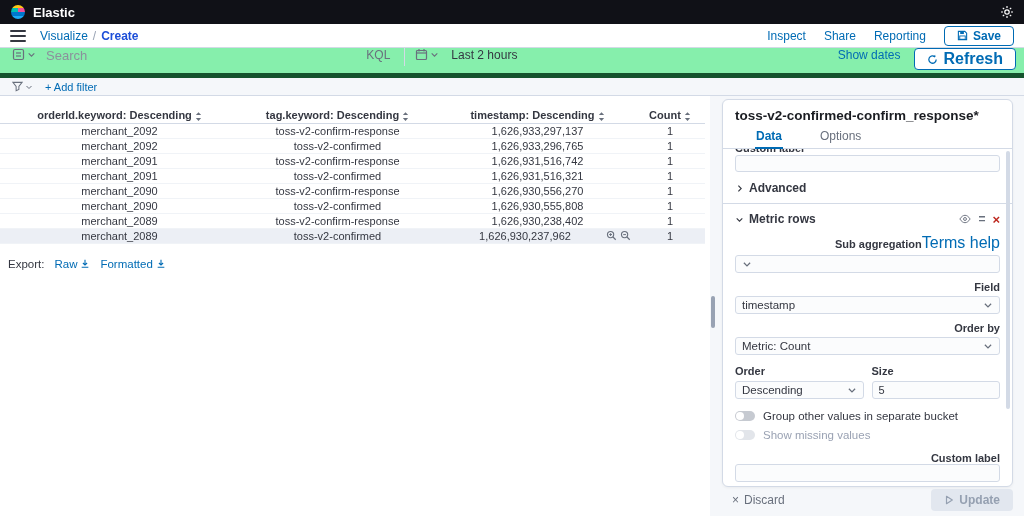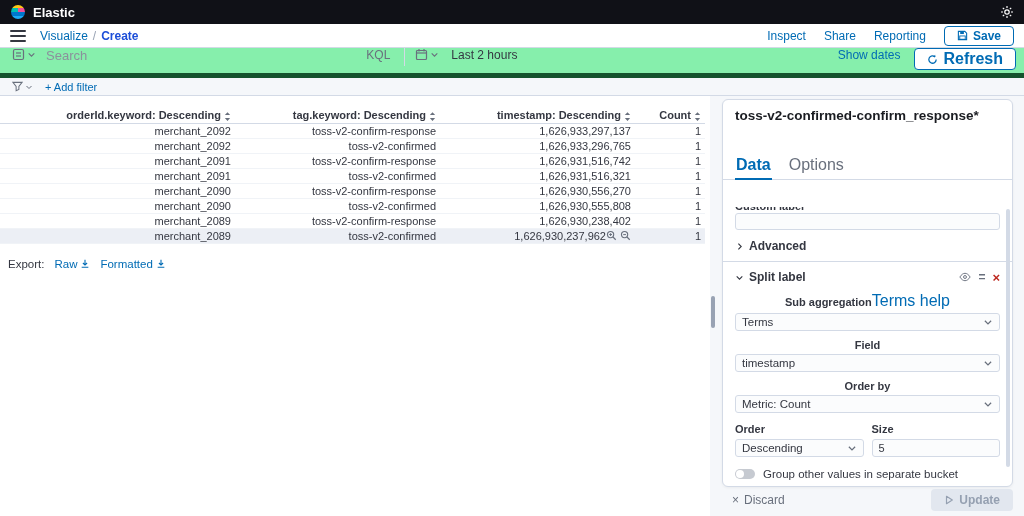--- a/index.html
+++ b/index.html
@@ -53,62 +53,62 @@
 
   
   .filterbar { height:18px; background:#F5F7FA; border-bottom:1px solid #D3DAE6; display:flex; align-items:center; padding:0 8px; flex:0 0 auto; }
   .add-filter { color:#006BB4; font-size:11px; margin-left:8px; cursor:pointer; }
 
   
   .main { flex:1; display:flex; min-height:0; }
   .content { width:710px; background:#fff; padding:12px 0 0 0; position:relative; }
 
   table.results { border-collapse:collapse; table-layout:fixed; width:705px; font-size:11px; }
-  table.results th, table.results td { text-align:right; height:15px; padding:0 4px; white-space:nowrap; overflow:hidden; }
+  table.results th, table.results td { text-align:center; height:15px; padding:0 4px; white-space:nowrap; overflow:hidden; }
   table.results th { font-weight:bold; color:#343741; border-bottom:1px solid #D3DAE6; cursor:pointer; }
   table.results td { border-bottom:1px solid #F0F3F7; color:#343741; cursor:pointer; }
   table.results col.c1 { width:235px; } table.results col.c2 { width:205px; }
   table.results col.c3 { width:195px; } table.results col.c4 { width:70px; }
   table.results th:first-child, table.results td:first-child { padding-left:8px; }
   tr.hl td { background:#ECEFF5; }
   .sort-ico { color:#69707D; margin-left:3px; vertical-align:middle; }
   .cell-actions { float:right; display:inline-flex; gap:3px; align-items:center; color:#69707D; }
 
   .export-row { margin:14px 0 0 8px; font-size:11.5px; display:flex; align-items:center; gap:10px; }
   .export-link { color:#006BB4; display:inline-flex; align-items:center; gap:3px; cursor:pointer; }
 
   .main-scrollbar { width:6px; background:#F5F7FA; position:relative; }
   .main-scrollbar .thumb { position:absolute; left:1px; width:4px; top:200px; height:32px; background:#98A2B3; border-radius:2px; }
 
   
   .sidebar { width:308px; background:#F5F7FA; display:flex; flex-direction:column; }
   .card {
     margin:3px 11px 0 6px; background:#fff; border:1px solid #D3DAE6; border-radius:6px;
-    height:388px; display:flex; flex-direction:column; box-shadow:0 1px 3px rgba(0,0,0,0.05); overflow:hidden;gap:27px;
+    height:388px; display:flex; flex-direction:column; box-shadow:0 1px 3px rgba(0,0,0,0.05); overflow:hidden;
   }
   .card-title { font-size:13.5px; font-weight:bold; color:#1a1c21; padding:8px 12px 4px; white-space:nowrap; overflow:hidden; }
   .tabs { display:flex; gap:16px; padding:0 12px; border-bottom:1px solid #D3DAE6; }
-  .tab { font-size:16px; padding:2px 1px 4px; cursor:pointer; color:#69707D; }
+  .tab { font-size:12px; padding:2px 1px 4px; cursor:pointer; color:#69707D;margin-left:20px; }
   .tab.active { color:#006BB4; font-weight:bold; border-bottom:2px solid #006BB4; margin-bottom:-1px; }
   .card-scroll { flex:1; position:relative; padding:0 12px; overflow:hidden; }
 
   .clipped-label { height:6px; overflow:hidden; }
   .clipped-label span { display:block; font-size:11px; font-weight:bold; margin-top:-7px; }
   .fld-input {
     width:100%; height:17px; border:1px solid #D3DAE6; border-radius:3px; background:#fbfcfd;
     font-size:11px; padding:0 6px; outline:none; font-family:"Liberation Sans", sans-serif; color:#343741;
   }
   .accordion { display:flex; align-items:center; gap:5px; font-size:12px; font-weight:bold; color:#343741; margin-top:9px; cursor:pointer; }
   .divider { height:1px; background:#D3DAE6; margin:8px -12px 0; }
   .agg-header { display:flex; align-items:center; gap:5px; margin-top:8px; }
   .agg-header .hd { font-size:12px; font-weight:bold; flex:1; }
   .agg-icons { display:flex; align-items:center; gap:7px; }
   .drag-ico { color:#69707D; font-weight:bold; font-size:12px; cursor:grab; }
   .remove-ico { color:#BD271E; font-weight:bold; font-size:13px; line-height:1; cursor:pointer; }
-  .lbl-row { display:flex; align-items:baseline; justify-content:center; margin-top:8px; }
+  .lbl-row { display:flex; align-items:baseline; justify-content:flex-end; margin-top:8px; }
   .lbl { font-size:11px; font-weight:bold; color:#343741; }
   .help-link { font-size:16px; color:#006BB4; cursor:pointer; }
   .select {
     margin-top:3px; height:18px; border:1px solid #D3DAE6; border-radius:3px; background:#fbfcfd;
     display:flex; align-items:center; font-size:11.5px; color:#343741; padding:0 6px; cursor:pointer;
   }
   .select .val { flex:1; white-space:nowrap; overflow:hidden; }
   .select .chev { color:#69707D; }
   .two-col { display:grid; grid-template-columns:1fr 1fr; gap:8px; margin-top:9px; }
   .toggle-row { display:flex; align-items:center; gap:8px; margin-top:11px; }
@@ -369,37 +369,36 @@
               </svg>
             <span>Advanced</span>
           </div>
 
           <div class="divider"></div>
 
           <div class="agg-header">
             <svg class="ic" width="9" height="9" viewBox="0 0 16 16">
                 <path d="M3 6l5 5 5-5" fill="none" stroke="#343741" stroke-width="2"></path>
               </svg>
-            <span class="hd">Split label</span>
+            <span class="hd">Metric rows</span>
             <span class="agg-icons">
               <svg class="ic" width="12" height="12" viewBox="0 0 14 14">
                 <path d="M1 7c2-3 3.9-4.3 6-4.3S11 4 13 7c-2 3-3.9 4.3-6 4.3S3 10 1 7z" fill="none" stroke="#69707D" stroke-width="1.1"></path>
                 <circle cx="7" cy="7" r="1.7" fill="none" stroke="#69707D" stroke-width="1.1"></circle>
               </svg>
               <span class="drag-ico">=</span>
               <span class="remove-ico">×</span>
             </span>
           </div>
 
           <div class="lbl-row">
             <span class="lbl">Sub aggregation</span>
             <span class="help-link">Terms help</span>
           </div>
           <div class="select">
-            <span class="val">Terms</span>
             <svg class="ic chev" width="10" height="10" viewBox="0 0 16 16">
                 <path d="M3 6l5 5 5-5" fill="none" stroke="#69707D" stroke-width="2"></path>
               </svg>
           </div>
 
           <div class="lbl-row">
               <span class="lbl">Field</span>
             </div>
           <div class="select">
             <span class="val">timestamp</span>

